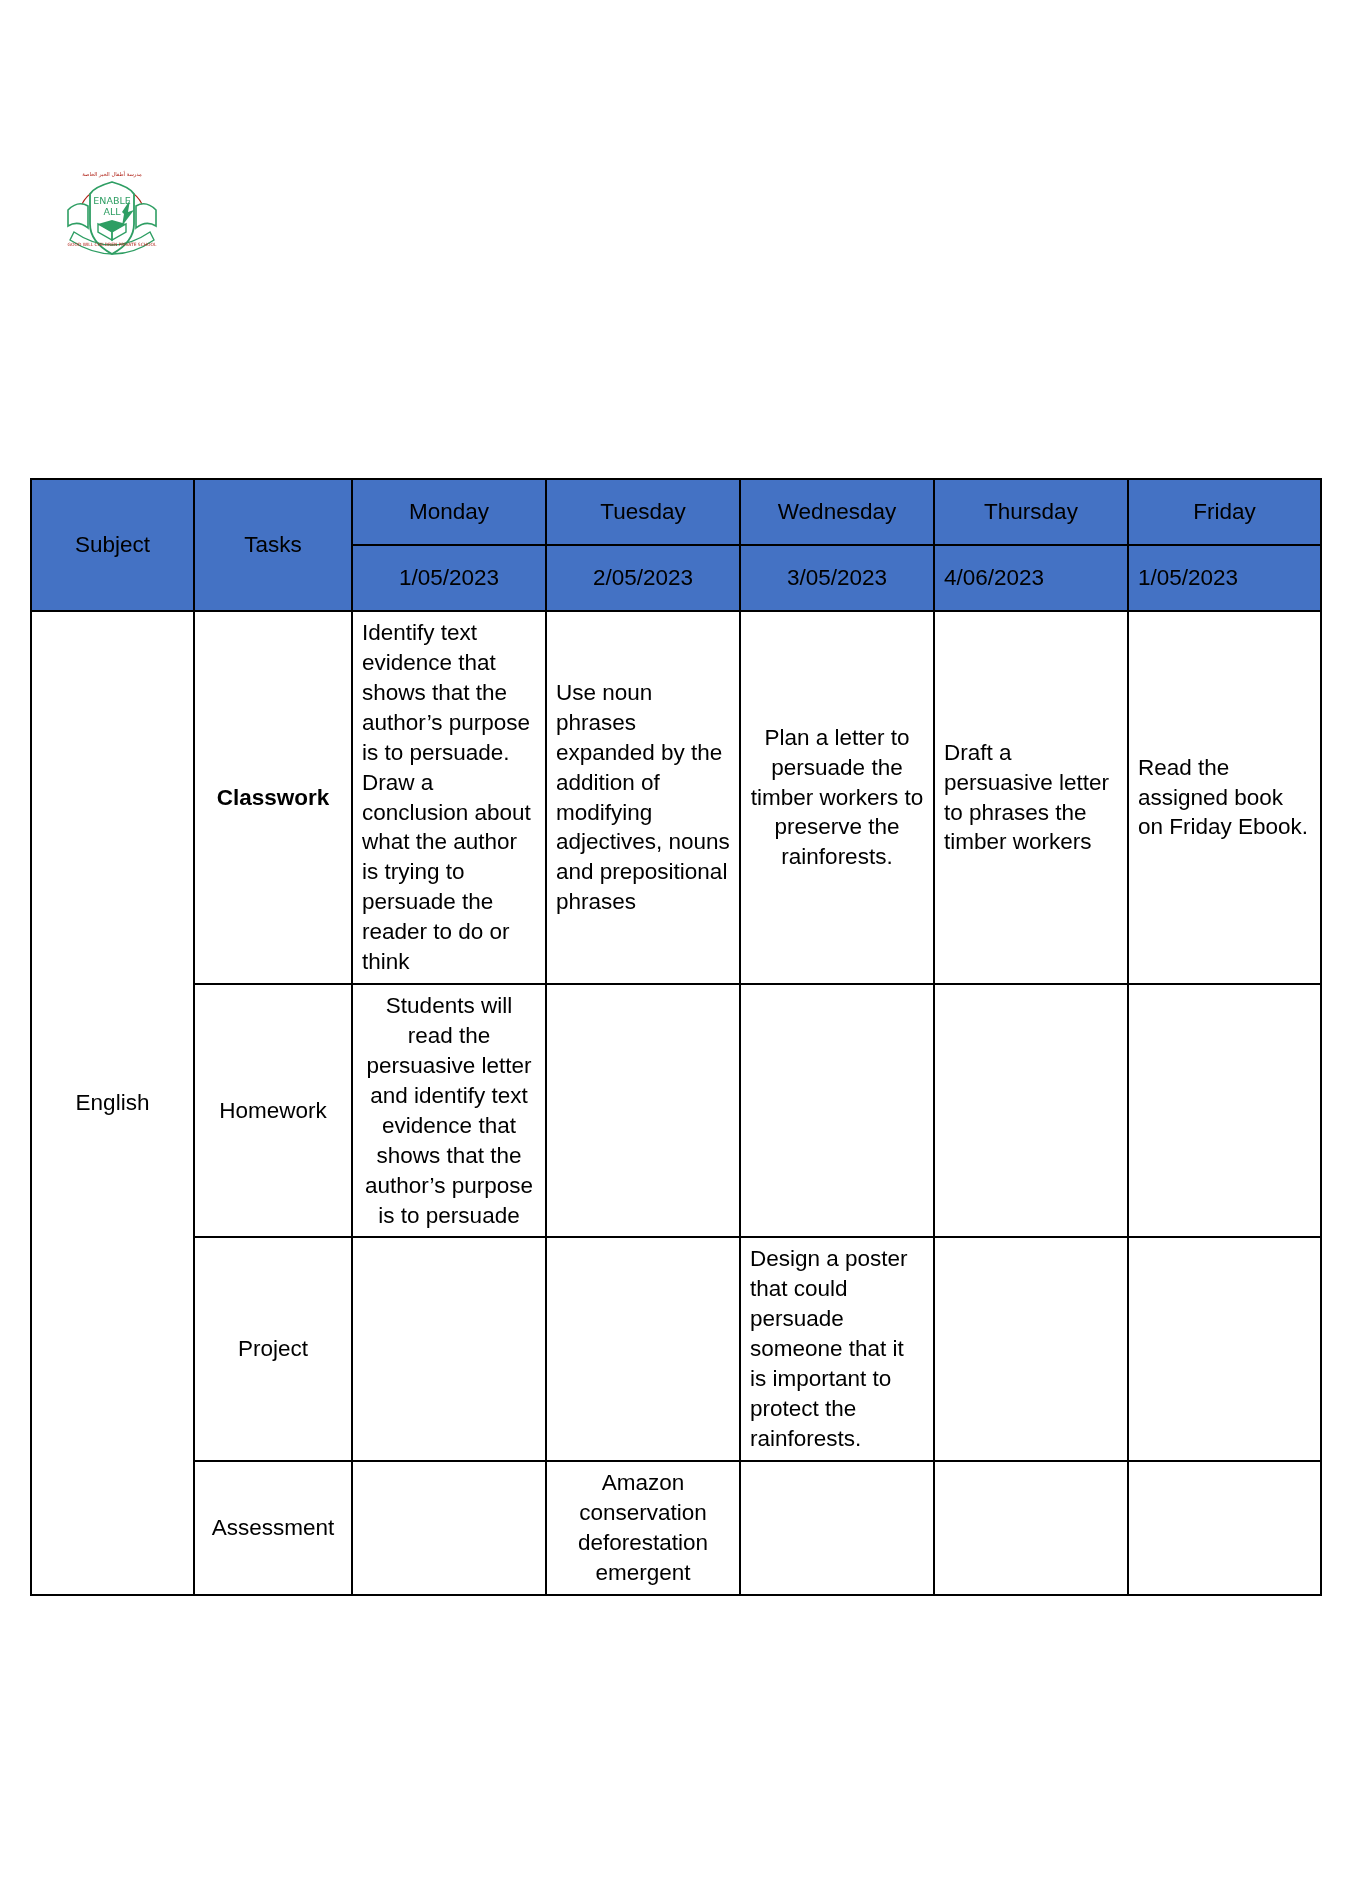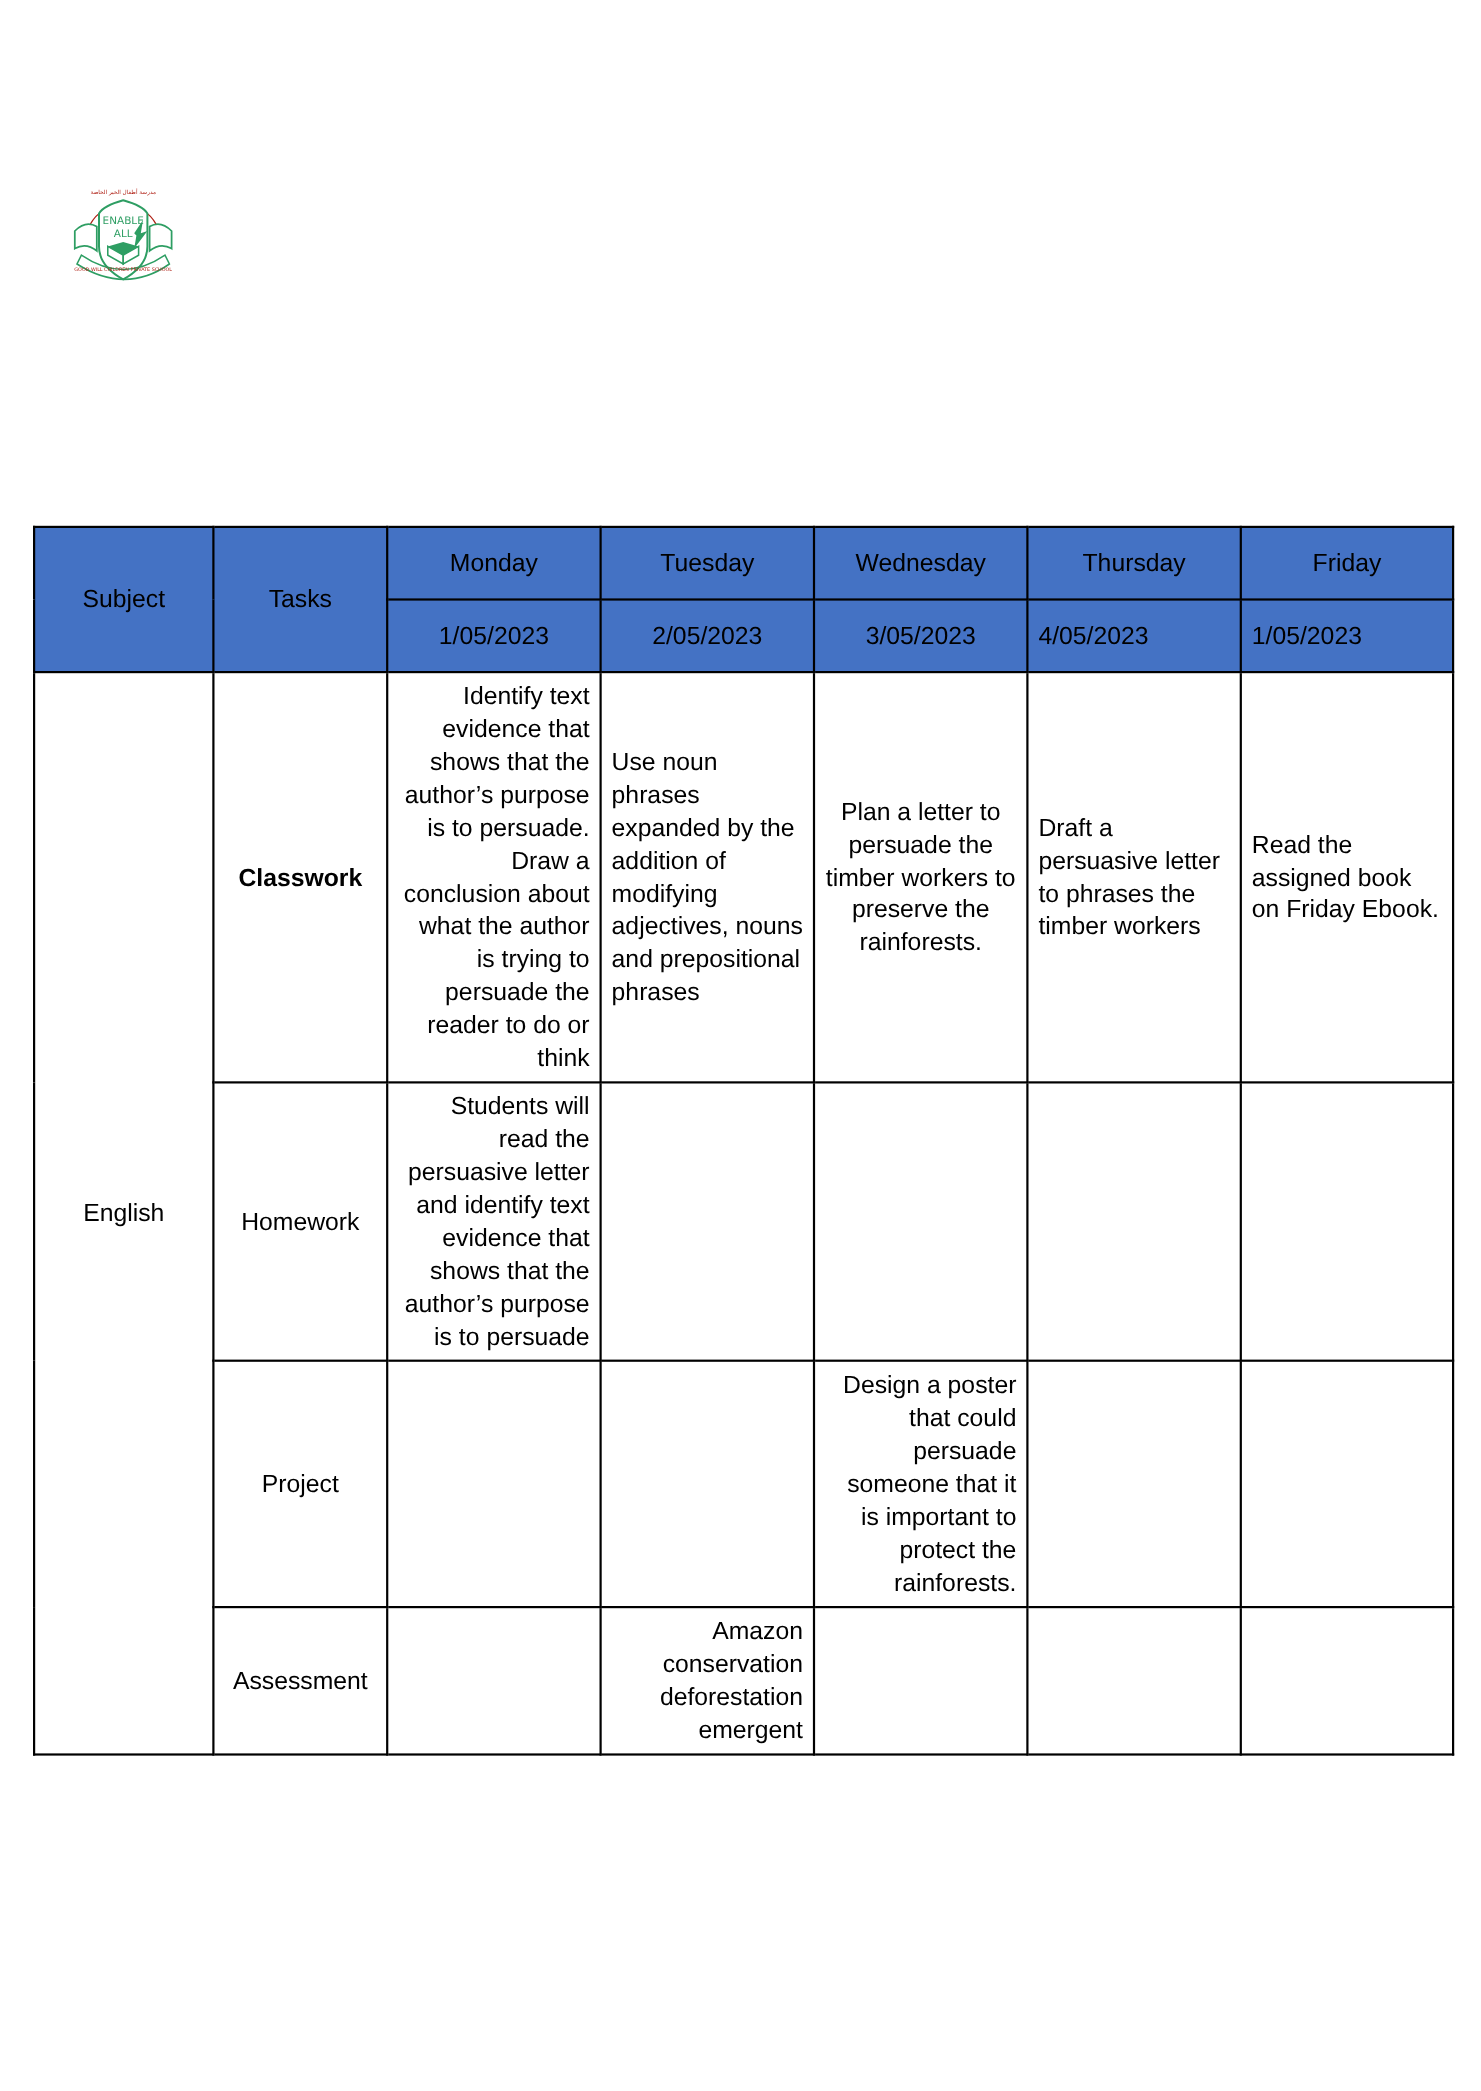--- a/index.html
+++ b/index.html
@@ -112,21 +112,20 @@
   }
   td.task-label.bold { font-weight: bold; }
 
   td.body-cell {
     vertical-align: middle;
     height: 1px;
   }
   td.top-cell {
     vertical-align: top;
     padding-top: 16px;
-    text-align: right;
   }
 
   .empty { }
 </style>
 </head>
 <body>
 
 <div class="page">
 
   <div class="doc-header">
@@ -178,21 +177,21 @@
           <td>Monday</td>
           <td>Tuesday</td>
           <td>Wednesday</td>
           <td>Thursday</td>
           <td>Friday</td>
         </tr>
         <tr>
           <td class="cell-center">1/05/2023</td>
           <td class="cell-center">2/05/2023</td>
           <td class="cell-center">3/05/2023</td>
-          <td class="cell-left">4/05/2023</td>
+          <td class="cell-left">4/06/2023</td>
           <td class="cell-left">1/05/2023</td>
         </tr>
       </thead>
       <tbody>
 
         <tr>
           <td class="subject-cell" rowspan="4">English</td>
           <td class="task-label bold">Classwork</td>
           <td class="body-cell top-cell cell-left">Identify text evidence that shows that the author’s purpose is to persuade. Draw a conclusion about what the author is trying to persuade the reader to do or think</td>
           <td class="body-cell cell-left">Use noun phrases expanded by the addition of modifying adjectives, nouns and prepositional phrases</td>

